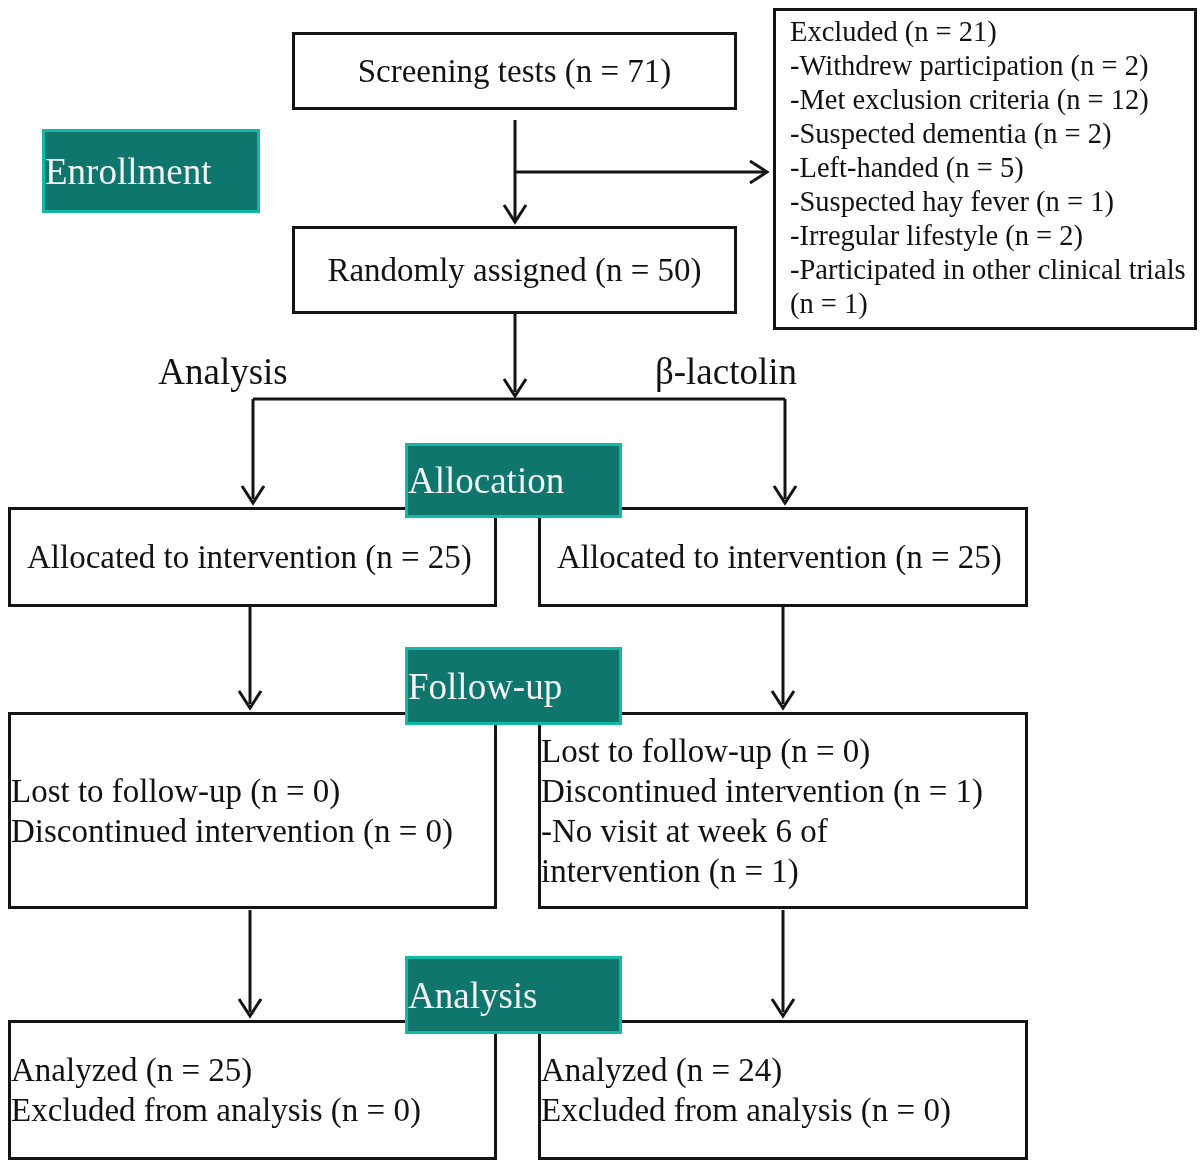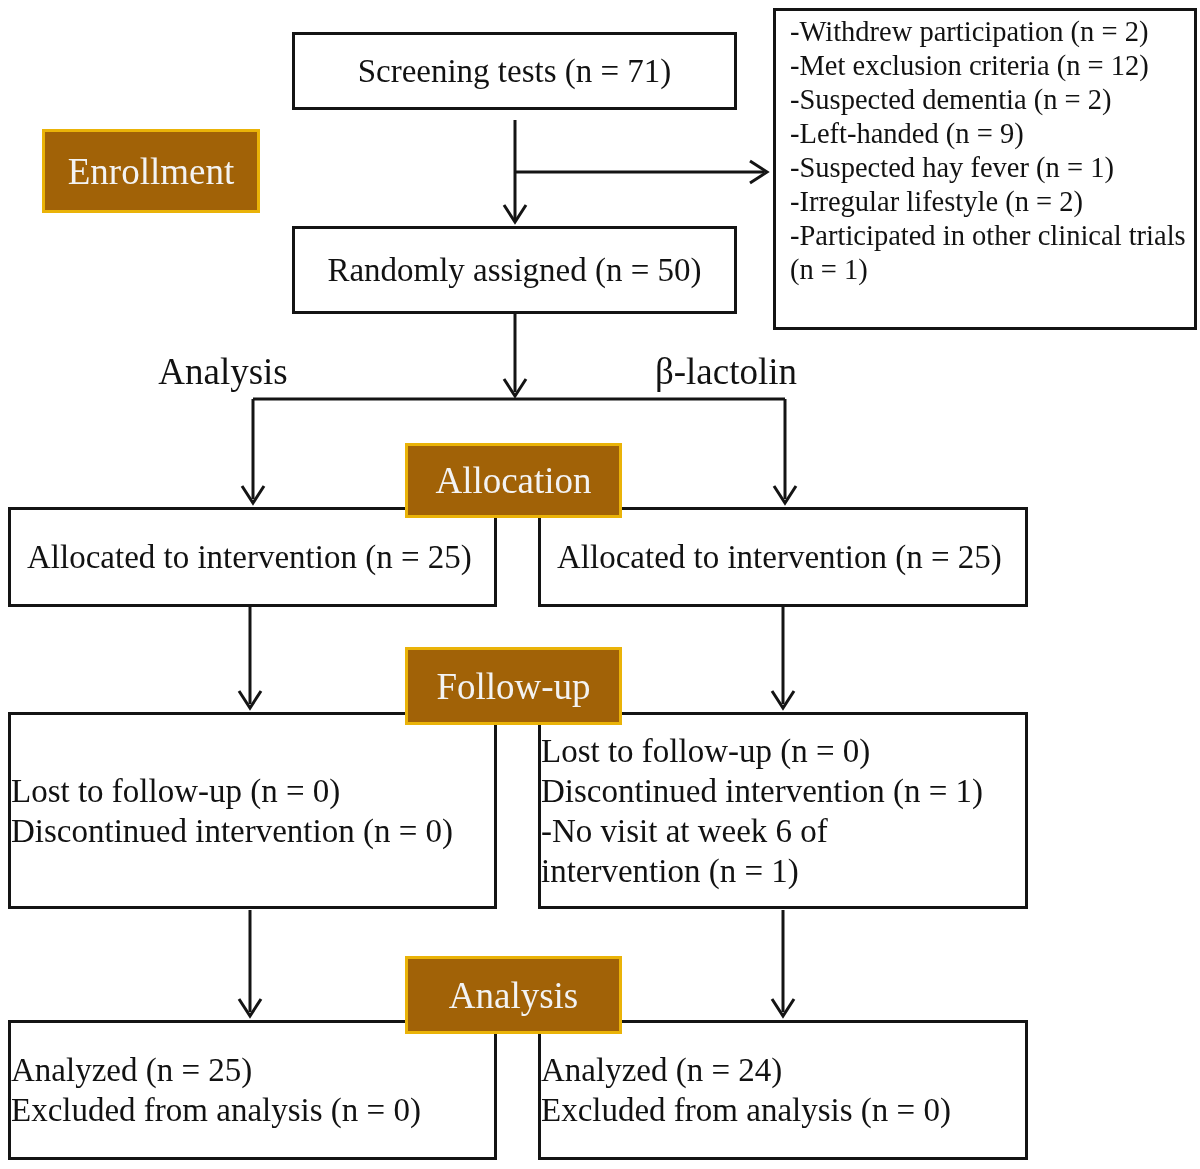--- a/index.html
+++ b/index.html
@@ -22,24 +22,24 @@
     display:flex;align-items:center;justify-content:center;
     text-align:center;
   }
   .left-lines{
     display:flex;flex-direction:column;justify-content:center;
     padding-right:6px;
   }
   .section{
     position:absolute;
     box-sizing:border-box;
-    background:#a16207;
-    border:3px solid #eab308;
+    background:#0f766e;
+    border:3px solid #14b8a6;
     color:#f3f3f3;
-    display:flex;align-items:center;justify-content:center;
+    display:flex;align-items:center;justify-content:flex-start;
     font-size:37px;
     z-index:3;
   }
   .font-box{font-size:33px;}
   .lh40{line-height:40px;}
   .excluded-box{
     padding:4px 8px 4px 14px;
     font-size:28.5px;
     line-height:34px;
   }
@@ -117,24 +117,25 @@
 
   <div class="box center-text font-box" style="left:292px;top:32px;width:445px;height:78px;">
     <span>Screening tests (n = 71)</span>
   </div>
 
   <div class="section" style="left:42px;top:129px;width:218px;height:84px;">
     <span>Enrollment</span>
   </div>
 
   <div class="box excluded-box" style="left:773px;top:8px;width:424px;height:322px;">
+    <div class="line">Excluded (n = 21)</div>
     <div class="line">-Withdrew participation (n = 2)</div>
     <div class="line">-Met exclusion criteria (n = 12)</div>
     <div class="line">-Suspected dementia (n = 2)</div>
-    <div class="line">-Left-handed (n = 9)</div>
+    <div class="line">-Left-handed (n = 5)</div>
     <div class="line">-Suspected hay fever (n = 1)</div>
     <div class="line">-Irregular lifestyle (n = 2)</div>
     <div class="line">-Participated in other clinical trials</div>
     <div class="line">(n = 1)</div>
   </div>
 
   <div class="box center-text font-box" style="left:292px;top:226px;width:445px;height:88px;">
     <span>Randomly assigned (n = 50)</span>
   </div>
 

